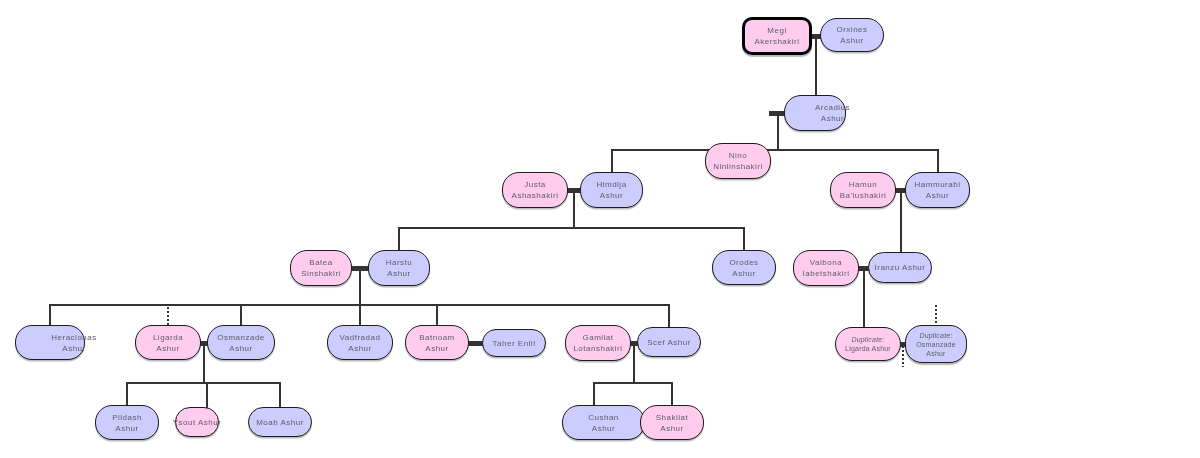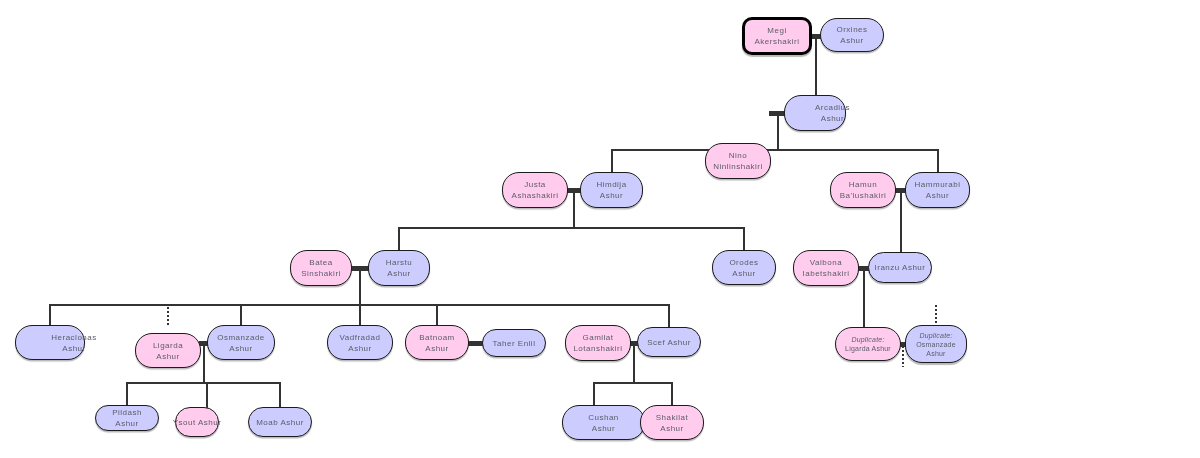--- a/index.html
+++ b/index.html
@@ -116,21 +116,21 @@
       <span class="nline first">Valbona</span>
       <span class="nline">Iabetshakiri</span>
     </div>
     <div class="node male" style="left: 868px; top: 252px; width: 64px; height: 31px;">
       <span class="nline first">Iranzu Ashur</span>
     </div>
     <div class="node male" style="left: 15px; top: 325px; width: 70px; height: 35px; padding-left: 48px;">
       <span class="nline first">Heraclonas</span>
       <span class="nline">Ashur</span>
     </div>
-    <div class="node female" style="left: 135px; top: 325px; width: 66px; height: 35px; margin-top: 8px;">
+    <div class="node female" style="left: 135px; top: 325px; width: 66px; height: 35px;">
       <span class="nline first">Ligarda</span>
       <span class="nline">Ashur</span>
     </div>
     <div class="node male" style="left: 207px; top: 325px; width: 68px; height: 35px;">
       <span class="nline first">Osmanzade</span>
       <span class="nline">Ashur</span>
     </div>
     <div class="node male" style="left: 327px; top: 325px; width: 66px; height: 35px;">
       <span class="nline first">Vadfradad</span>
       <span class="nline">Ashur</span>
@@ -151,21 +151,21 @@
     </div>
     <div class="node female dup" style="left: 835px; top: 327px; width: 66px; height: 34px;">
       <span class="nline first">Duplicate:</span>
       <span class="nline">Ligarda Ashur</span>
     </div>
     <div class="node male dup" style="left: 905px; top: 325px; width: 62px; height: 38px;">
       <span class="nline first">Duplicate:</span>
       <span class="nline">Osmanzade</span>
       <span class="nline">Ashur</span>
     </div>
-    <div class="node male" style="left: 95px; top: 405px; width: 64px; height: 26px;">
+    <div class="node male" style="left: 95px; top: 405px; width: 64px; height: 35px;">
       <span class="nline first">Pildash</span>
       <span class="nline">Ashur</span>
     </div>
     <div class="node female" style="left: 175px; top: 407px; width: 44px; height: 30px;">
       <span class="nline first">Ysout Ashur</span>
     </div>
     <div class="node male" style="left: 248px; top: 407px; width: 64px; height: 30px;">
       <span class="nline first">Moab Ashur</span>
     </div>
     <div class="node male" style="left: 562px; top: 405px; width: 83px; height: 35px;">

